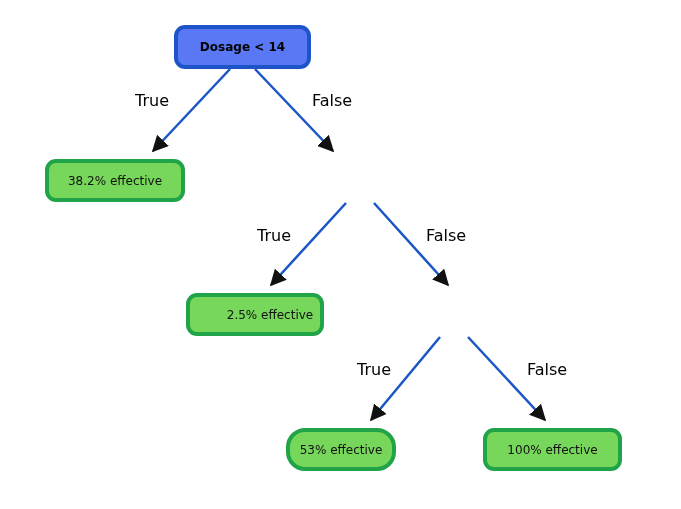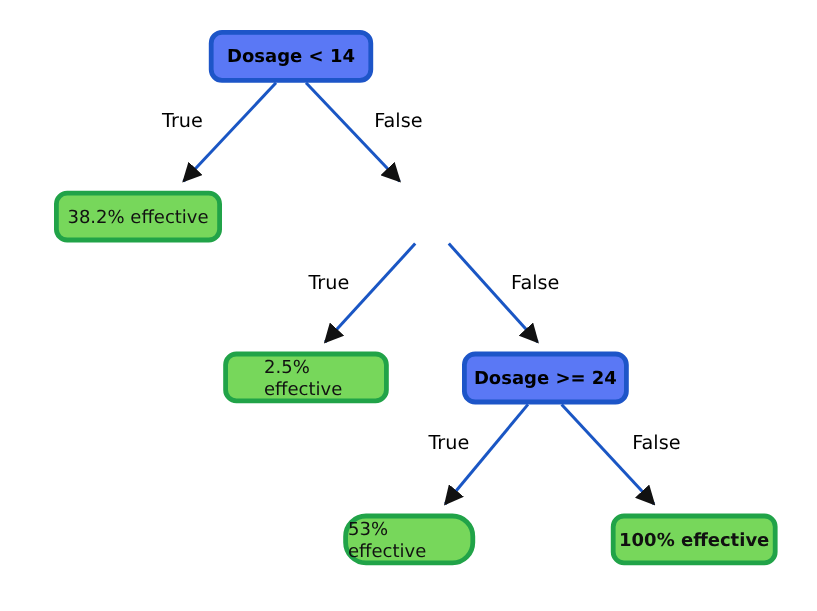--- a/index.html
+++ b/index.html
@@ -26,22 +26,22 @@
     stroke: #1a56c4;
     stroke-width: 2.5;
   }
   .node {
     position: absolute;
     box-sizing: border-box;
     display: flex;
     align-items: center;
     justify-content: center;
     border-radius: 11px;
-    font-size: 15px;
-    text-align: left;
+    font-size: 12px;
+    text-align: right;
   }
   .node.decision {
     background: #5a78f5;
     border: 4px solid #1d55c8;
     color: #000000;
     font-weight: bold;
   }
   .node.leaf {
     background: #77d75b;
     border: 4px solid #21a348;
@@ -81,29 +81,26 @@
 
   <div class="node leaf" style="left:45px; top:159px; width:140px; height:43px;">
     <span>38.2% effective</span>
   </div>
 
 
   <div class="node leaf" style="left:186px; top:293px; width:138px; height:43px;padding-left:30px;">
     <span>2.5% effective</span>
   </div>
 
-  <div class="node decision" style="left:385px; top:293px; width:139px; height:44px;">
-    <span>Dosage &gt;= 24</span>
-  </div>
 
   <div class="node leaf" style="left:286px; top:428px; width:110px; height:43px;border-radius:19px;">
     <span>53% effective</span>
   </div>
 
-  <div class="node leaf" style="left:509px; top:428px; width:139px; height:43px;font-weight:bold;">
+  <div class="node leaf" style="left:483px; top:428px; width:139px; height:43px;">
     <span>100% effective</span>
   </div>
 
   <div class="edge-label" style="left:152px; top:100px;">True</div>
   <div class="edge-label" style="left:332px; top:100px;">False</div>
   <div class="edge-label" style="left:274px; top:235px;">True</div>
   <div class="edge-label" style="left:446px; top:235px;">False</div>
   <div class="edge-label" style="left:374px; top:369px;">True</div>
   <div class="edge-label" style="left:547px; top:369px;">False</div>
 

